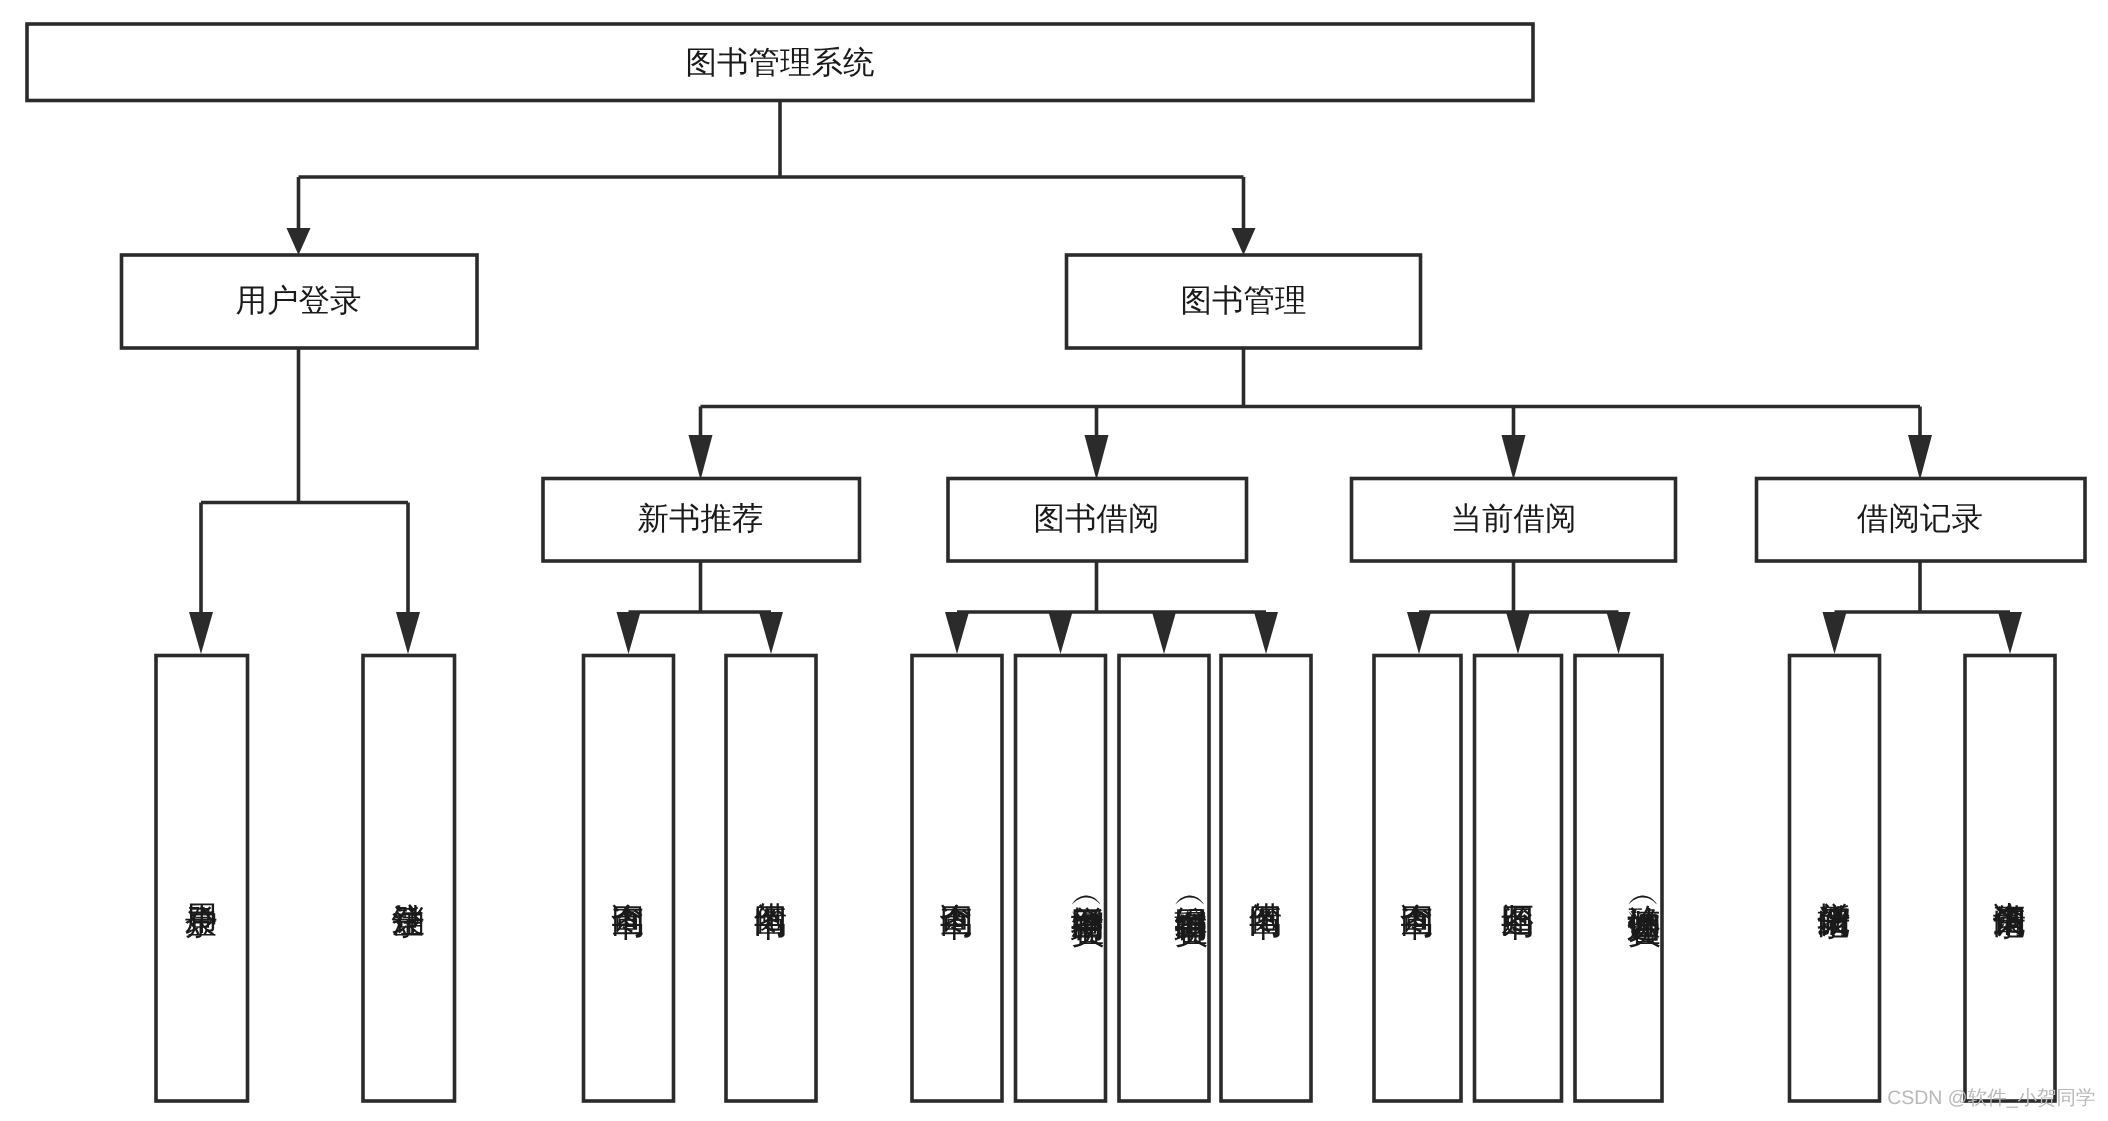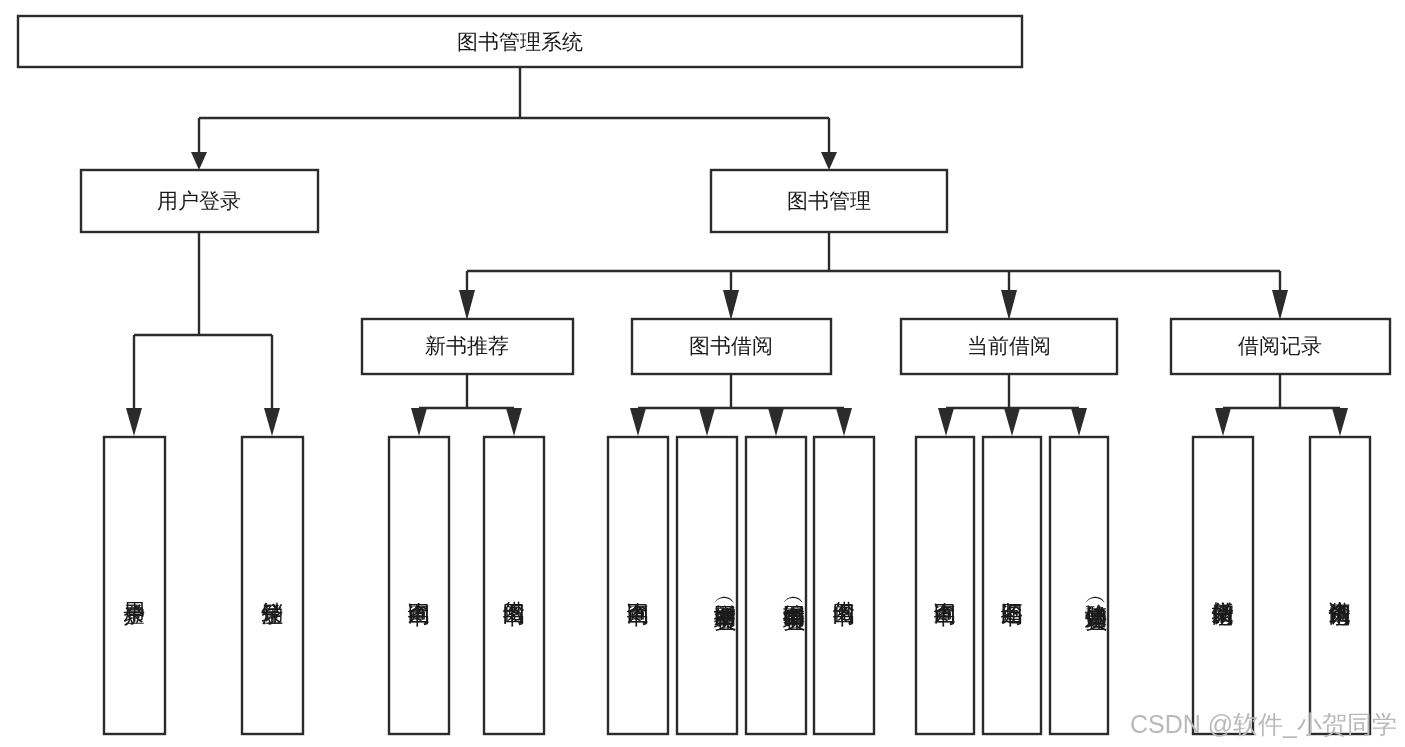--- a/index.html
+++ b/index.html
@@ -62,21 +62,21 @@
     color: #1a1a1a;
     letter-spacing: 1px;
     white-space: nowrap;
     pointer-events: none;
   }
   .watermark {
     position: absolute;
     right: 8px;
     bottom: 6px;
     font-family: "Liberation Sans", "DejaVu Sans", sans-serif;
-    font-size: 25px;
+    font-size: 13px;
     color: #b9b9b9;
     white-space: nowrap;
   }
 </style>
 </head>
 <body>
 
 <div id="diagram-root">
 
   <svg class="flow" viewBox="0 0 1405 747">

